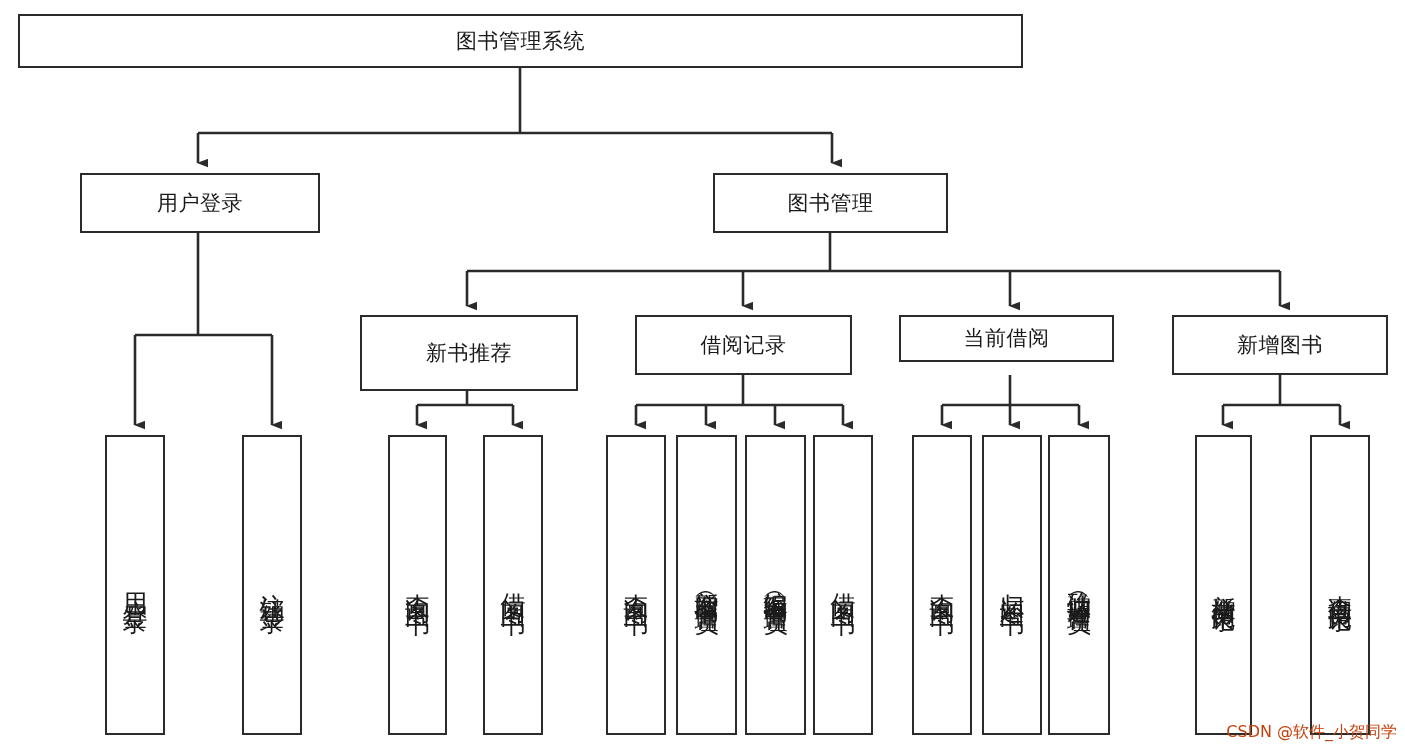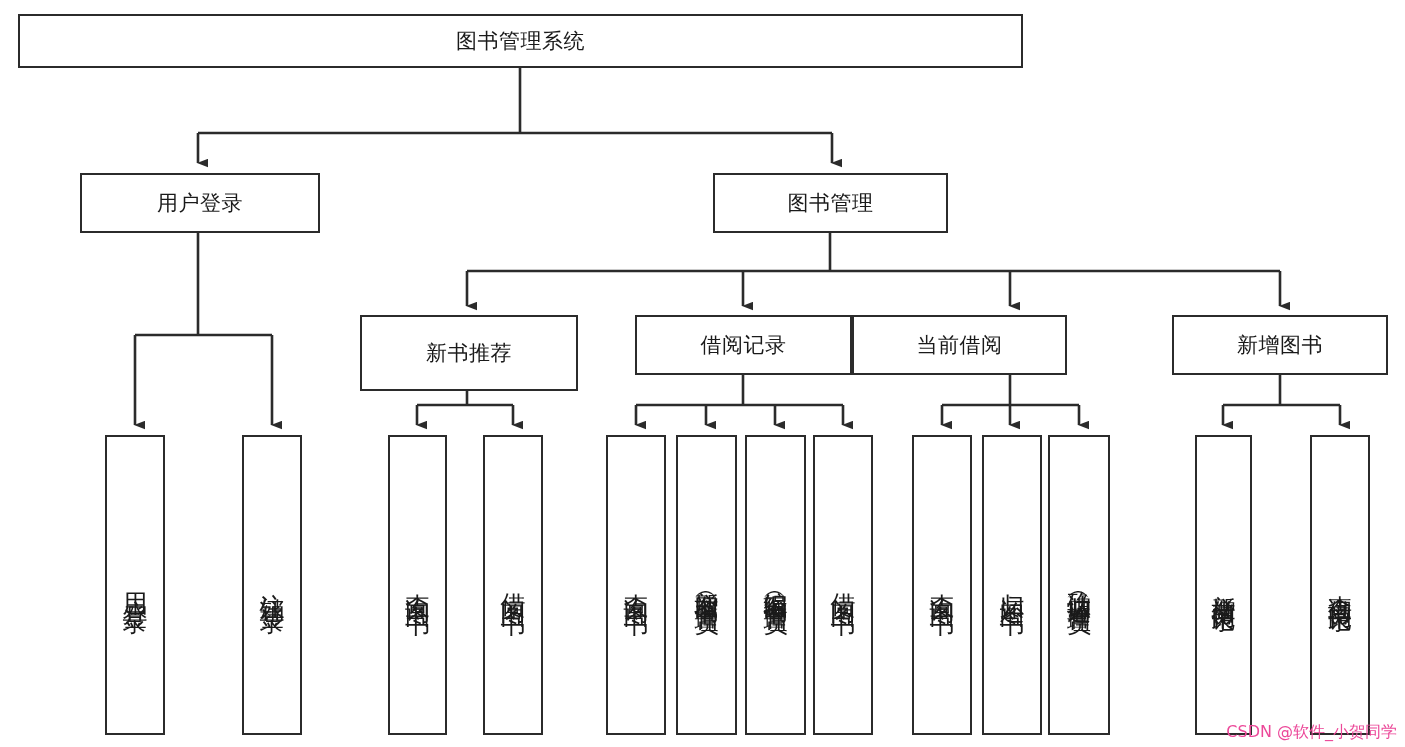--- a/index.html
+++ b/index.html
@@ -62,21 +62,21 @@
   }
   .node.vert.long .label {
     letter-spacing: 3px;
     font-size: 24px;
   }
   #watermark {
     position: absolute;
     right: 8px;
     bottom: 4px;
     font-size: 16px;
-    color: #ec4899;
+    color: #c2410c;
     white-space: nowrap;
     font-family: "DejaVu Sans", "Liberation Sans", sans-serif;
     margin-left: 12px;
   }
 </style>
 </head>
 <body>
 
 <div id="canvas">
 
@@ -140,21 +140,21 @@
   <div class="node horiz" style="left:713px; top:173px; width:235px; height:60px;">
     <span class="label">图书管理</span>
   </div>
 
   <div class="node horiz" style="left:360px; top:315px; width:218px; height:76px;">
     <span class="label">新书推荐</span>
   </div>
   <div class="node horiz" style="left:635px; top:315px; width:217px; height:60px;">
     <span class="label">借阅记录</span>
   </div>
-  <div class="node horiz" style="left:852px; top:315px; width:215px; height:60px;">
+  <div class="node horiz" style="left:899px; top:315px; width:215px; height:47px;">
     <span class="label">当前借阅</span>
   </div>
   <div class="node horiz" style="left:1172px; top:315px; width:216px; height:60px;">
     <span class="label">新增图书</span>
   </div>
 
   <div class="node vert" style="left:105px; top:435px; width:60px; height:300px;">
     <span class="label">用户登录</span>
   </div>
   <div class="node vert" style="left:242px; top:435px; width:60px; height:300px;">

